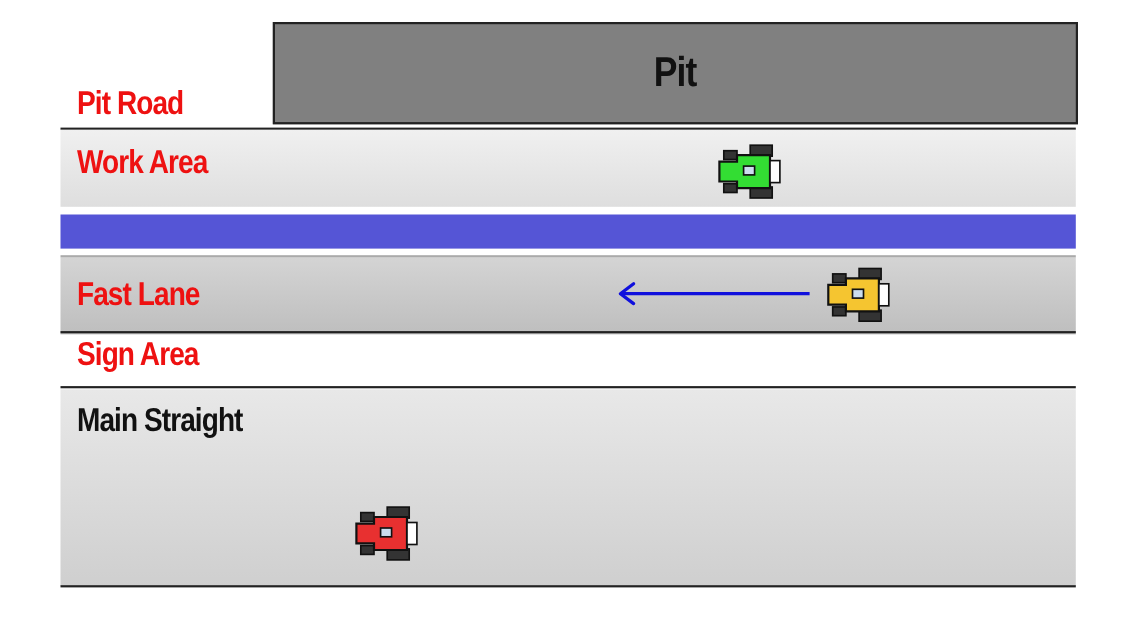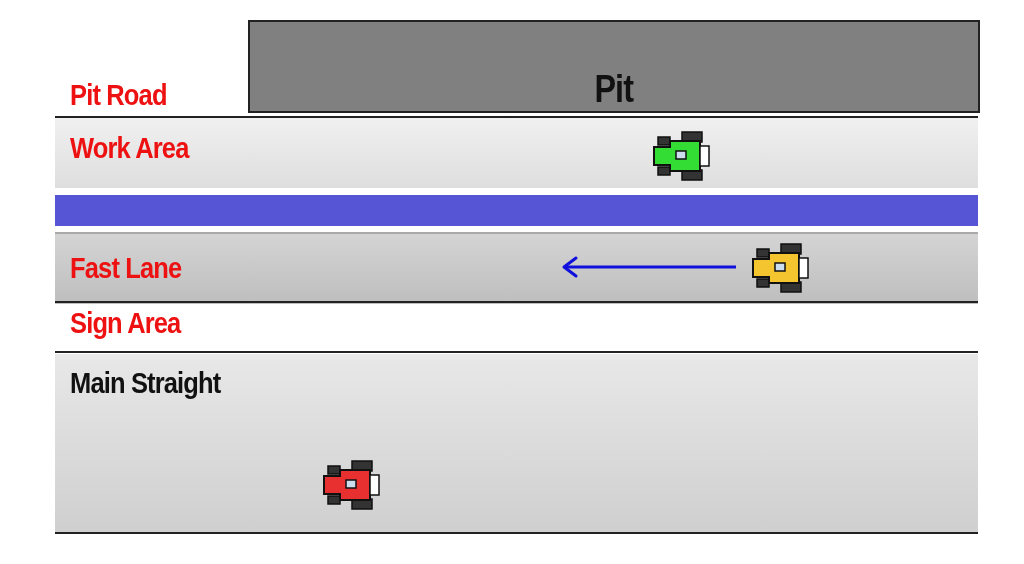--- a/index.html
+++ b/index.html
@@ -1,18 +1,18 @@
 <!DOCTYPE html>
 <html><head>
 <meta charset="utf-8">
 <style>
   html,body{margin:0;padding:0;}
   body{width:1024px;height:564px;background:#fff;position:relative;overflow:hidden;font-family:"Liberation Sans",sans-serif;}
   .abs{position:absolute;}
-  .pit{left:248px;top:20px;width:728px;height:89px;background:#808080;border:2px solid #222;box-sizing:content-box;display:flex;align-items:flex-end;justify-content:center;}
+  .pit{left:248px;top:20px;width:728px;height:89px;background:#808080;border:2px solid #222;box-sizing:content-box;display:flex;align-items:center;justify-content:center;}
   .pit span{font-weight:bold;font-size:38px;color:#111;letter-spacing:-1px;transform:scaleX(0.85);}
   .label{font-weight:bold;font-size:30px;letter-spacing:-1px;transform:scaleX(0.85);transform-origin:left center;white-space:nowrap;}
   .red{color:#ee1111;}
   .black{color:#111;}
   .hline{left:55px;width:923px;height:2px;background:#222;}
   .lane{left:55px;width:923px;}
   .work{top:118px;height:70px;background:linear-gradient(#f0f0f0,#dedede);}
   .blue{top:195px;height:31px;background:#5555d6;}
   .fast{top:232px;height:70px;background:linear-gradient(#d4d4d4,#bebebe);border-top:2px solid #aaa;}
   .main{top:354px;height:179px;background:linear-gradient(#e8e8e8,#cfcfcf);}

